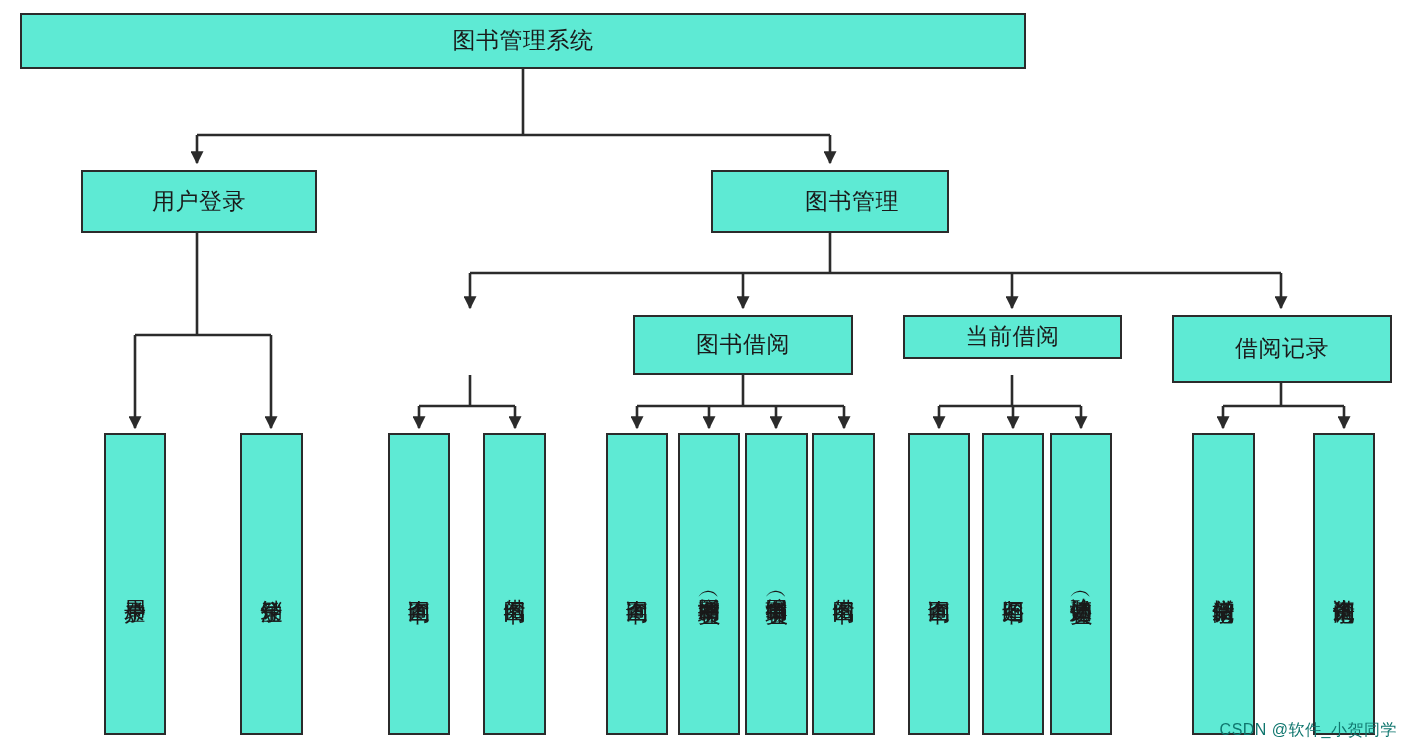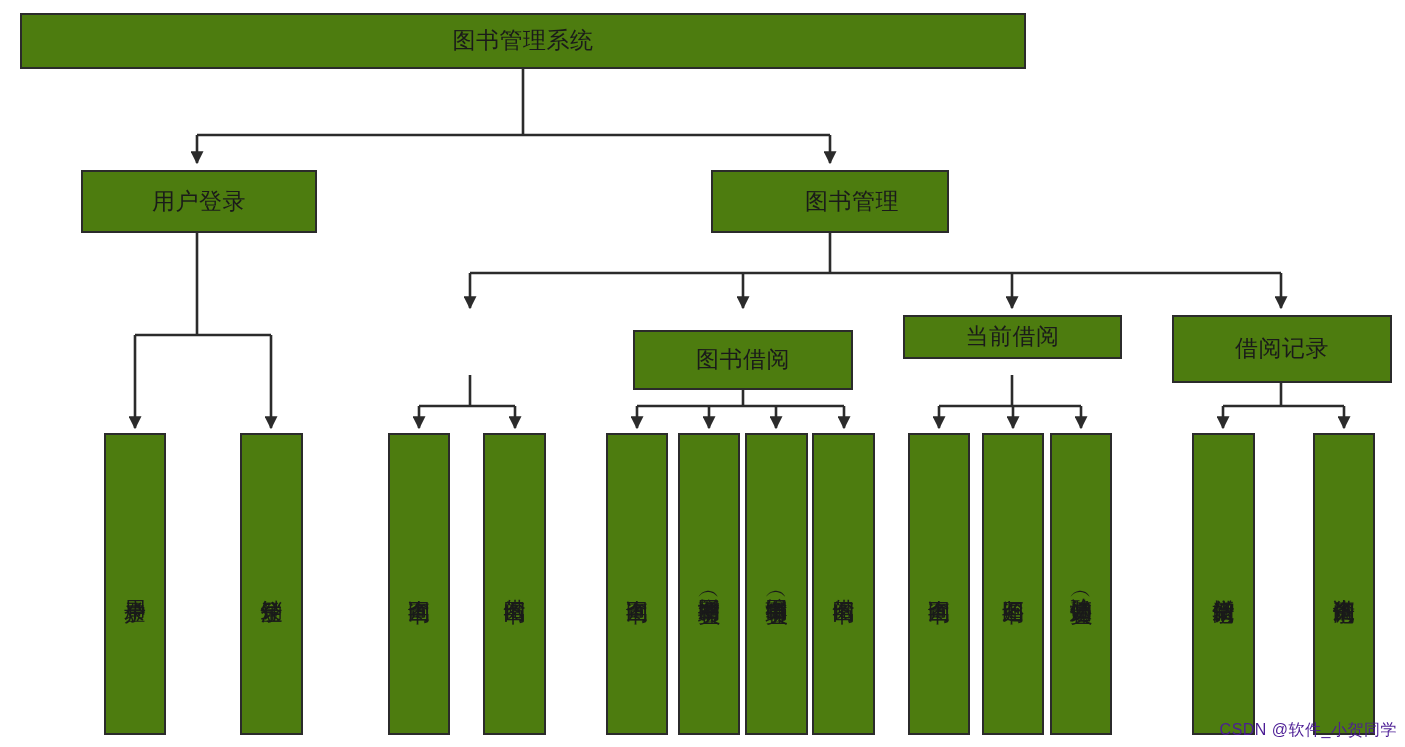--- a/index.html
+++ b/index.html
@@ -22,21 +22,21 @@
     position: absolute;
     left: 0;
     top: 0;
     width: 1405px;
     height: 747px;
   }
   .node {
     position: absolute;
     box-sizing: border-box;
     border: 2px solid #2b2b2b;
-    background: #4d7c0f;
+    background: #5eead4;
     display: flex;
     align-items: center;
     justify-content: center;
     color: #1a1a1a;
     z-index: 2;
   }
   .node.horiz {
     font-size: 23px;
     letter-spacing: 0.5px;
     line-height: 1.2;
@@ -53,21 +53,21 @@
     writing-mode: vertical-rl;
     text-orientation: upright;
     display: block;
     text-align: center;
   }
   .watermark {
     position: absolute;
     right: 8px;
     bottom: 6px;
     font-size: 16px;
-    color: #4c1d95;
+    color: #0f766e;
     letter-spacing: 0.5px;
     z-index: 5;
     white-space: nowrap;
   }
 </style>
 </head>
 <body>
 
 <div id="canvas">
 
@@ -125,21 +125,21 @@
     <span>图书管理系统</span>
   </div>
 
   <div class="node horiz" style="left:81px; top:170px; width:236px; height:63px;">
     <span>用户登录</span>
   </div>
   <div class="node horiz" style="left:711px; top:170px; width:238px; height:63px;padding-left:44px;">
     <span>图书管理</span>
   </div>
 
-  <div class="node horiz" style="left:633px; top:315px; width:220px; height:60px;margin-top:15px;">
+  <div class="node horiz" style="left:633px; top:315px; width:220px; height:60px;">
     <span>图书借阅</span>
   </div>
   <div class="node horiz" style="left:903px; top:315px; width:219px; height:44px;">
     <span>当前借阅</span>
   </div>
   <div class="node horiz" style="left:1172px; top:315px; width:220px; height:68px;">
     <span>借阅记录</span>
   </div>
 
   <div class="node vert" style="left:104px; top:433px; width:62px; height:302px;">

